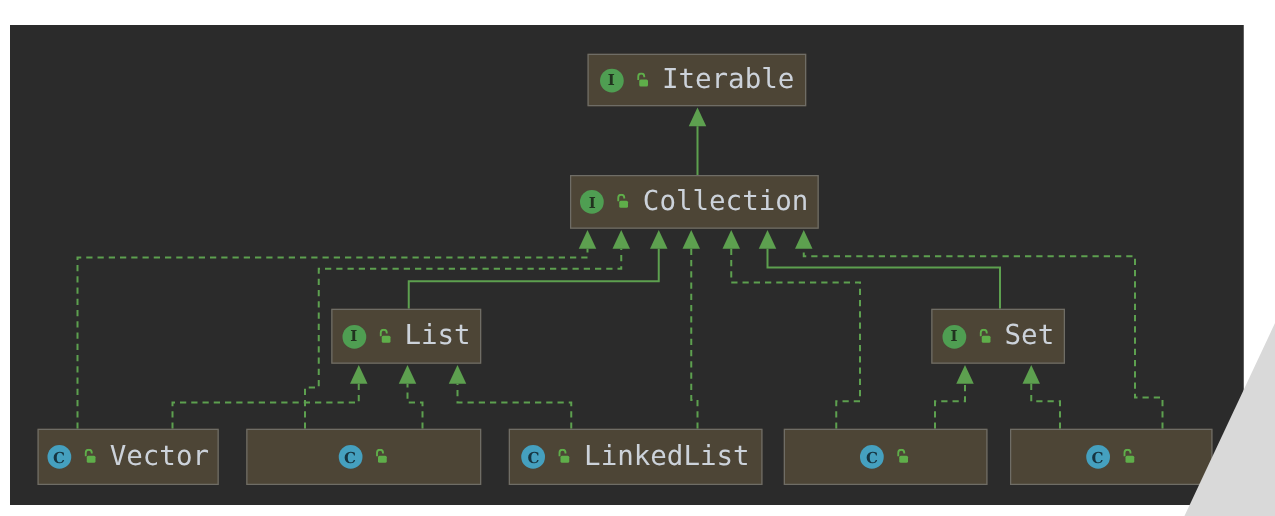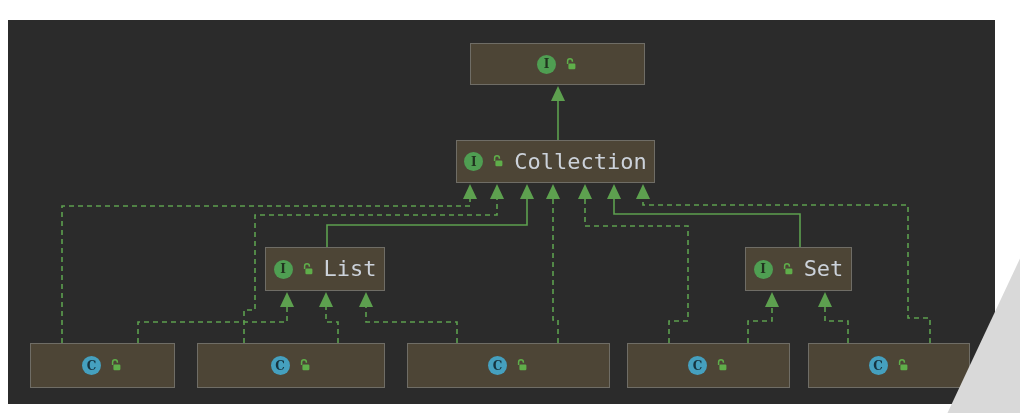--- a/index.html
+++ b/index.html
@@ -56,20 +56,21 @@
   </svg>
 <div id="nodes">
     <div class="node" style="left: 470px; top: 43px; width: 175px; height: 42px;">
       <span class="kind interface">I</span>
       <span class="lock">
         <svg width="13" height="13" viewBox="0 0 13 13" xmlns="http://www.w3.org/2000/svg">
           <path d="M2.6 6 V3.2 a2.4 2.4 0 0 1 4.8 0 v0.6" fill="none" stroke="#5fae4a" stroke-width="1.5"></path>
           <rect x="3.4" y="5.6" width="7" height="5.6" rx="1.2" fill="#5fae4a"></rect>
         </svg>
       </span>
+      <span class="label">Iterable</span>
     </div>
     <div class="node" style="left: 456px; top: 140px; width: 199px; height: 43px;">
       <span class="kind interface">I</span>
       <span class="lock">
         <svg width="13" height="13" viewBox="0 0 13 13" xmlns="http://www.w3.org/2000/svg">
           <path d="M2.6 6 V3.2 a2.4 2.4 0 0 1 4.8 0 v0.6" fill="none" stroke="#5fae4a" stroke-width="1.5"></path>
           <rect x="3.4" y="5.6" width="7" height="5.6" rx="1.2" fill="#5fae4a"></rect>
         </svg>
       </span>
       <span class="label">Collection</span>
@@ -95,38 +96,40 @@
       <span class="label">Set</span>
     </div>
     <div class="node" style="left: 30px; top: 343px; width: 145px; height: 45px;">
       <span class="kind class">C</span>
       <span class="lock">
         <svg width="13" height="13" viewBox="0 0 13 13" xmlns="http://www.w3.org/2000/svg">
           <path d="M2.6 6 V3.2 a2.4 2.4 0 0 1 4.8 0 v0.6" fill="none" stroke="#5fae4a" stroke-width="1.5"></path>
           <rect x="3.4" y="5.6" width="7" height="5.6" rx="1.2" fill="#5fae4a"></rect>
         </svg>
       </span>
+      <span class="label">Vector</span>
     </div>
     <div class="node" style="left: 197px; top: 343px; width: 188px; height: 45px;">
       <span class="kind class">C</span>
       <span class="lock">
         <svg width="13" height="13" viewBox="0 0 13 13" xmlns="http://www.w3.org/2000/svg">
           <path d="M2.6 6 V3.2 a2.4 2.4 0 0 1 4.8 0 v0.6" fill="none" stroke="#5fae4a" stroke-width="1.5"></path>
           <rect x="3.4" y="5.6" width="7" height="5.6" rx="1.2" fill="#5fae4a"></rect>
         </svg>
       </span>
     </div>
     <div class="node" style="left: 407px; top: 343px; width: 203px; height: 45px;">
       <span class="kind class">C</span>
       <span class="lock">
         <svg width="13" height="13" viewBox="0 0 13 13" xmlns="http://www.w3.org/2000/svg">
           <path d="M2.6 6 V3.2 a2.4 2.4 0 0 1 4.8 0 v0.6" fill="none" stroke="#5fae4a" stroke-width="1.5"></path>
           <rect x="3.4" y="5.6" width="7" height="5.6" rx="1.2" fill="#5fae4a"></rect>
         </svg>
       </span>
+      <span class="label">LinkedList</span>
     </div>
     <div class="node" style="left: 627px; top: 343px; width: 163px; height: 45px;">
       <span class="kind class">C</span>
       <span class="lock">
         <svg width="13" height="13" viewBox="0 0 13 13" xmlns="http://www.w3.org/2000/svg">
           <path d="M2.6 6 V3.2 a2.4 2.4 0 0 1 4.8 0 v0.6" fill="none" stroke="#5fae4a" stroke-width="1.5"></path>
           <rect x="3.4" y="5.6" width="7" height="5.6" rx="1.2" fill="#5fae4a"></rect>
         </svg>
       </span>
     </div>

